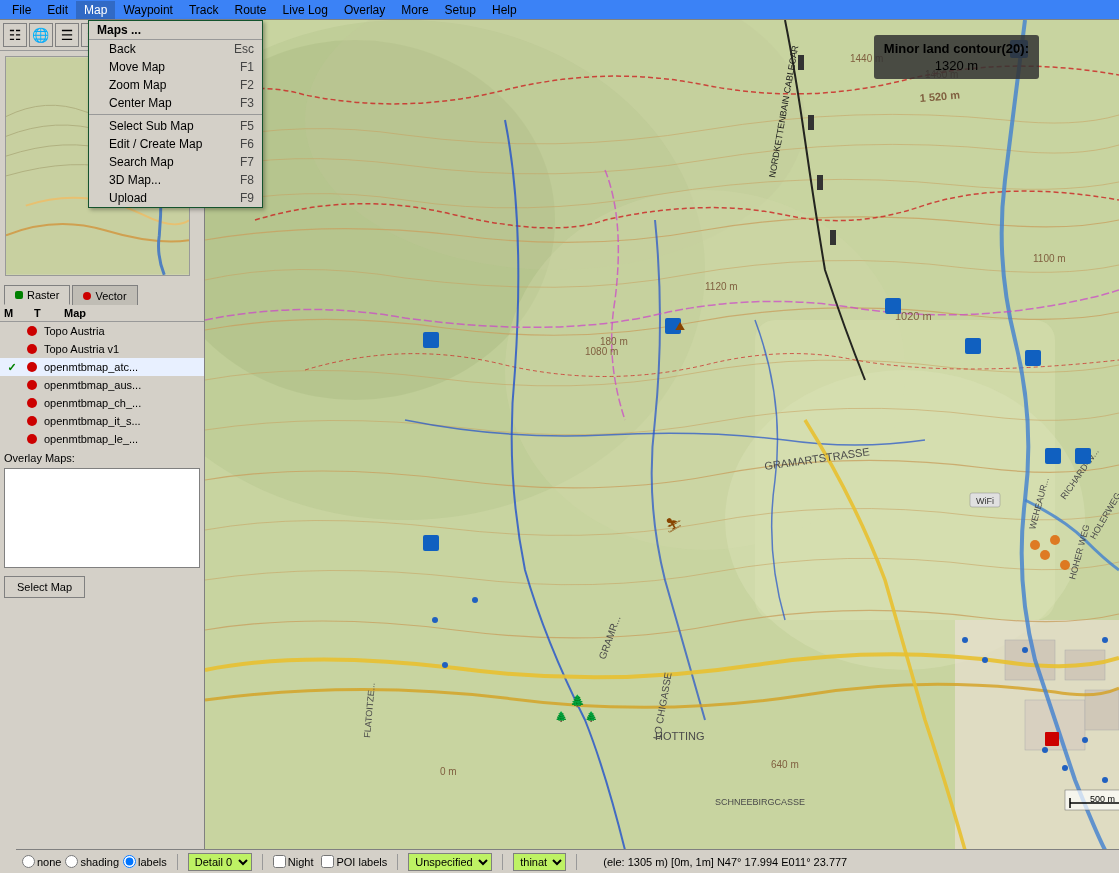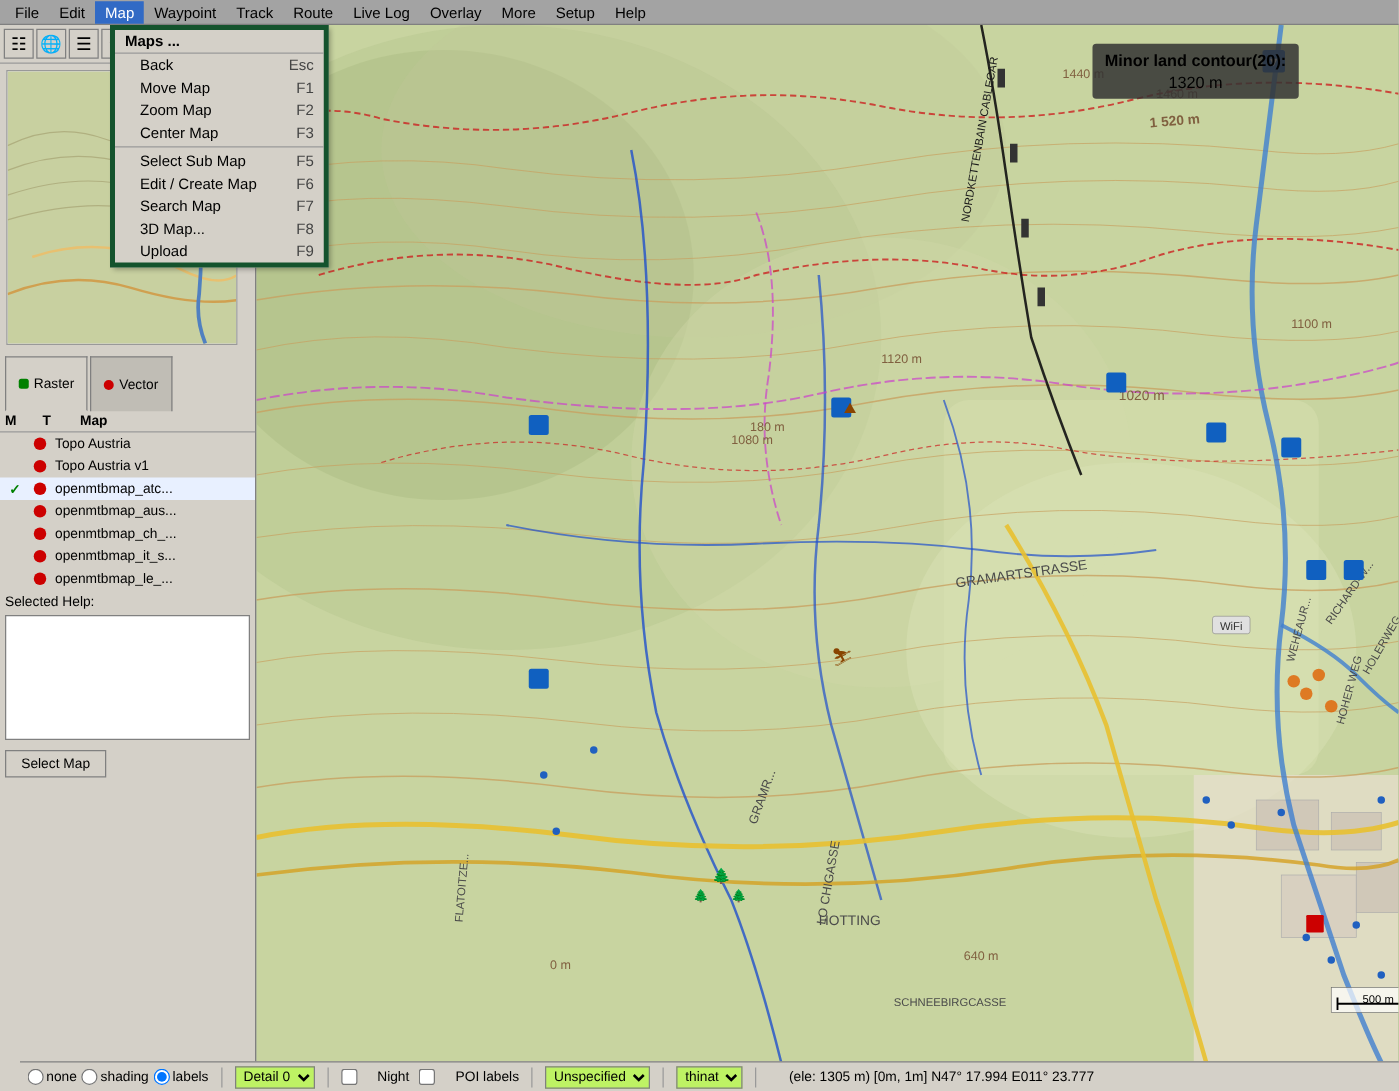--- a/index.html
+++ b/index.html
@@ -1,41 +1,41 @@
 <!DOCTYPE html>
 <html><head>
   <meta charset="utf-8">
   <style>
     * { margin: 0; padding: 0; box-sizing: border-box; }
     body { font-family: 'Arial', sans-serif; font-size: 12px; background: #c8c8c8; width: 1119px; height: 873px; overflow: hidden; position: relative; }
 
     
     #menubar {
       display: flex; align-items: center;
-      background: #a3a3a3;
+      background: #3b82f6;
       border-bottom: 1px solid #808080;
       height: 20px;
       padding: 0 4px;
       position: relative;
       z-index: 100;
     }
     .menu-item {
       padding: 2px 8px;
       cursor: pointer;
       font-size: 12px;
       color: #000;
     }
 
     
     #maps-dropdown {
       position: absolute;
       top: 20px;
       left: 88px;
       background: #d4d0c8;
-      border: 4px solid #14532d;
+      border: 1px solid #14532d;
       box-shadow: 2px 2px 4px rgba(0,0,0,0.3);
       z-index: 200;
       width: 175px;
     }
     .dropdown-title {
       padding: 2px 8px;
       font-weight: bold;
       border-bottom: 1px solid #999;
       font-size: 12px;
     }
@@ -89,21 +89,21 @@
       overflow: hidden;
     }
 
     
     #layer-tabs {
       display: flex;
       padding: 4px 4px 0;
       gap: 2px;
     }
     .layer-tab {
-      padding: 15px 10px;
+      padding: 3px 10px;
       background: #c0bdb5;
       border: 1px solid #808080;
       border-bottom: none;
       cursor: pointer;
       font-size: 11px;
       display: flex; align-items: center; gap: 4px;
     }
     .layer-tab.active {
       background: #d4d0c8;
       border-bottom: 1px solid #d4d0c8;
@@ -203,21 +203,21 @@
       align-items: center;
       padding: 0 6px;
       gap: 8px;
       font-size: 11px;
       z-index: 100;
     }
     .status-radio-group { display: flex; align-items: center; gap: 4px; }
     .status-radio { display: flex; align-items: center; gap: 2px; cursor: pointer; }
     input[type=radio] { margin: 0; }
     .status-separator { width: 1px; height: 16px; background: #999; margin: 0 2px; }
-    .status-checkbox { display: flex; align-items: center; gap: 16px; cursor: pointer; }
+    .status-checkbox { display: flex; align-items: center; gap: 2px; cursor: pointer; }
     .status-select {
       height: 18px;
       font-size: 11px;
       border: 1px solid #808080;
       background: #bef264;
       padding: 0 2px;
     }
     .status-text { font-size: 11px; color: #000; margin-left: 16px; }
 
     
@@ -378,21 +378,21 @@
     <div class="map-row">
       <div class="map-check"></div>
       <div class="map-icon">
           <div class="red-dot"></div>
         </div>
       <span>openmtbmap_le_...</span>
     </div>
   </div>
 
   
-  <div id="selected-maps-label">Selected Help:</div>
+  <div id="selected-maps-label">Overlay Maps:</div>
   <div id="selected-maps-box"></div>
 
   
   <button id="export-btn">Select Map</button>
 </div>
 
 <div id="map-area">
   
   <svg id="topo-canvas" viewBox="0 0 914 830" xmlns="http://www.w3.org/2000/svg">
 

